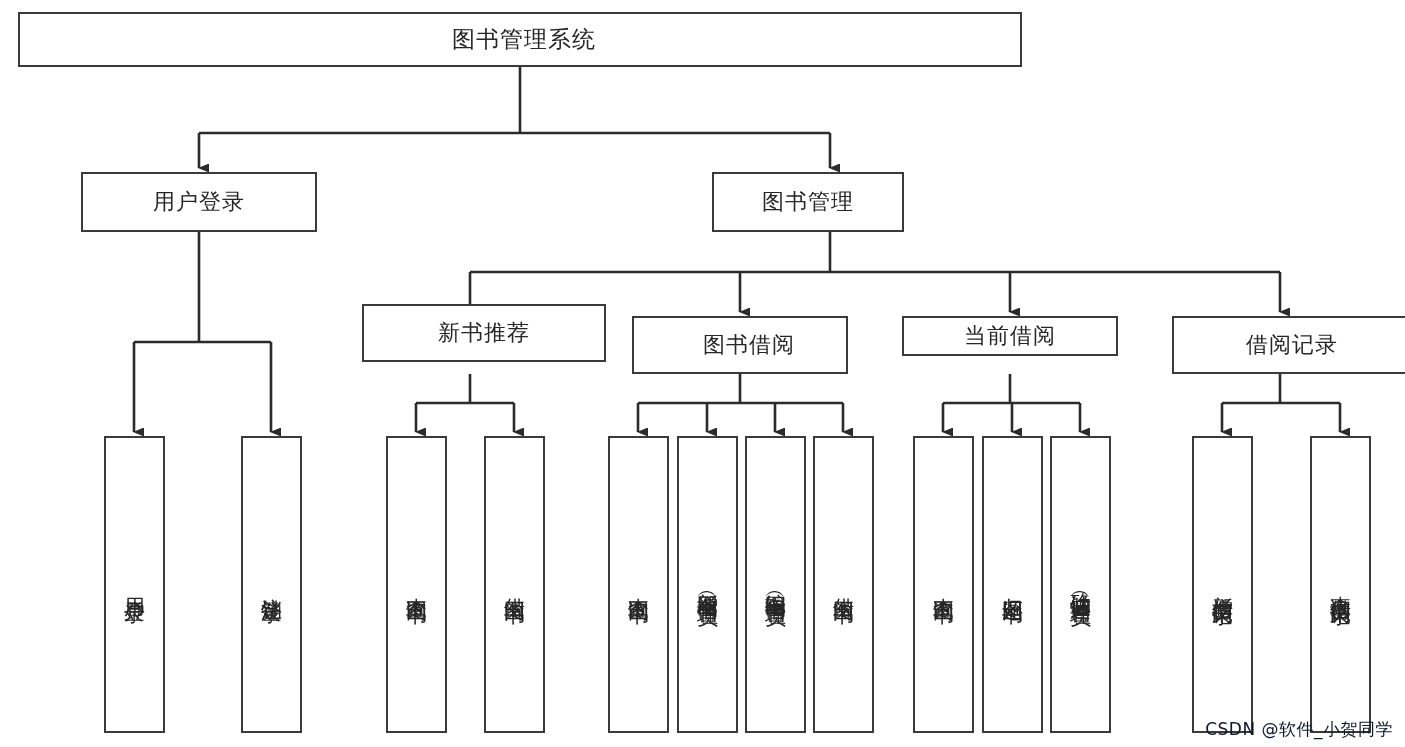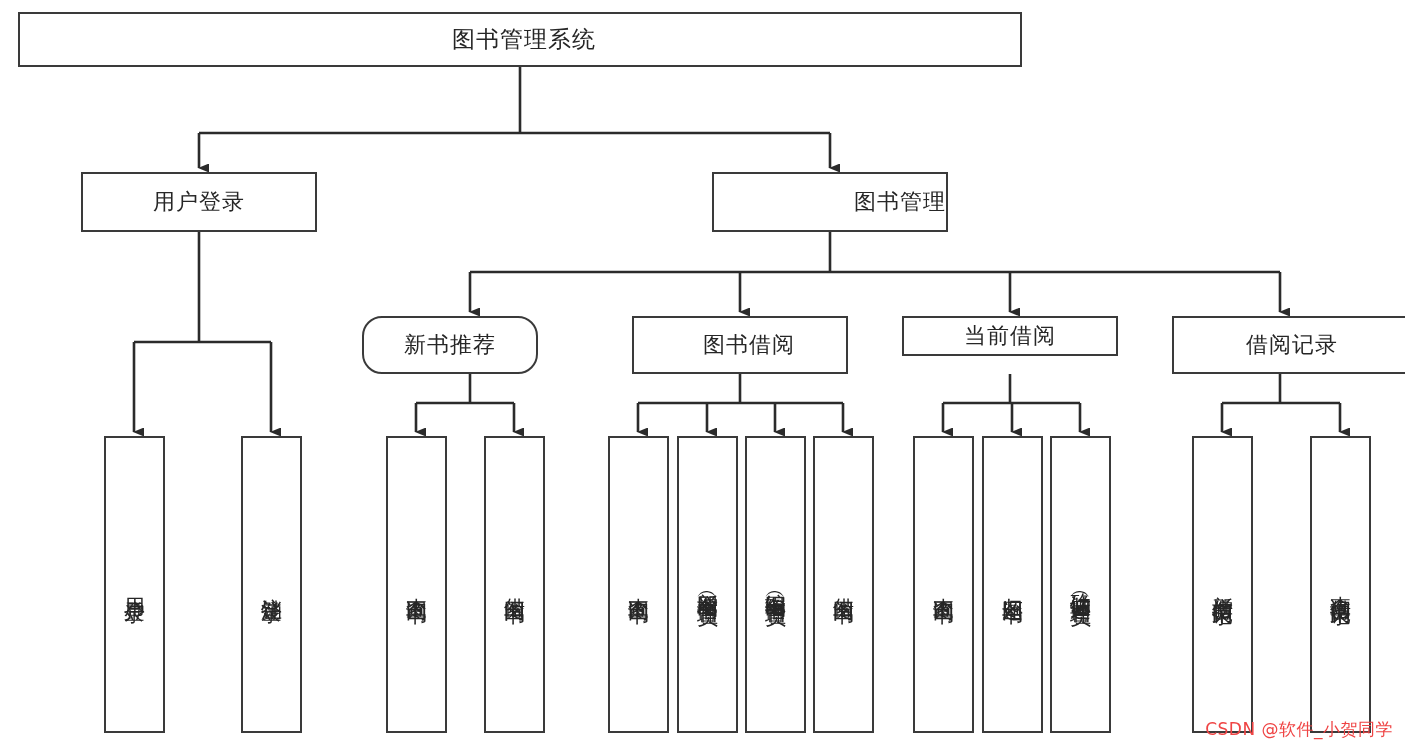--- a/index.html
+++ b/index.html
@@ -59,21 +59,21 @@
   .node-vertical .vlabel {
     writing-mode: vertical-rl;
     text-orientation: upright;
     white-space: nowrap;
   }
   #watermark {
     position: absolute;
     right: 12px;
     bottom: 6px;
     font-size: 17px;
-    color: #ef4444;
+    color: #0f172a;
     letter-spacing: 0.5px;
     white-space: nowrap;
     user-select: none;
   }
 </style>
 </head>
 <body>
 
 <div id="diagram-root">
 
@@ -131,25 +131,25 @@
   </svg>
 
   <div class="node node-horizontal node-root" style="left:18px; top:12px; width:1004px; height:55px;">
     <span>图书管理系统</span>
   </div>
 
   <div class="node node-horizontal" style="left:81px; top:172px; width:236px; height:60px;">
     <span>用户登录</span>
   </div>
 
-  <div class="node node-horizontal" style="left:712px; top:172px; width:236px; height:60px;justify-content:flex-end;">
+  <div class="node node-horizontal" style="left:712px; top:172px; width:192px; height:60px;">
     <span>图书管理</span>
   </div>
 
-  <div class="node node-horizontal" style="left:362px; top:316px; width:176px; height:58px;border-radius:20px;">
+  <div class="node node-horizontal" style="left:362px; top:304px; width:244px; height:58px;">
     <span>新书推荐</span>
   </div>
 
   <div class="node node-horizontal" style="left:632px; top:316px; width:216px; height:58px;padding-left:18px;">
     <span>图书借阅</span>
   </div>
 
   <div class="node node-horizontal" style="left:902px; top:316px; width:216px; height:40px;">
     <span>当前借阅</span>
   </div>

